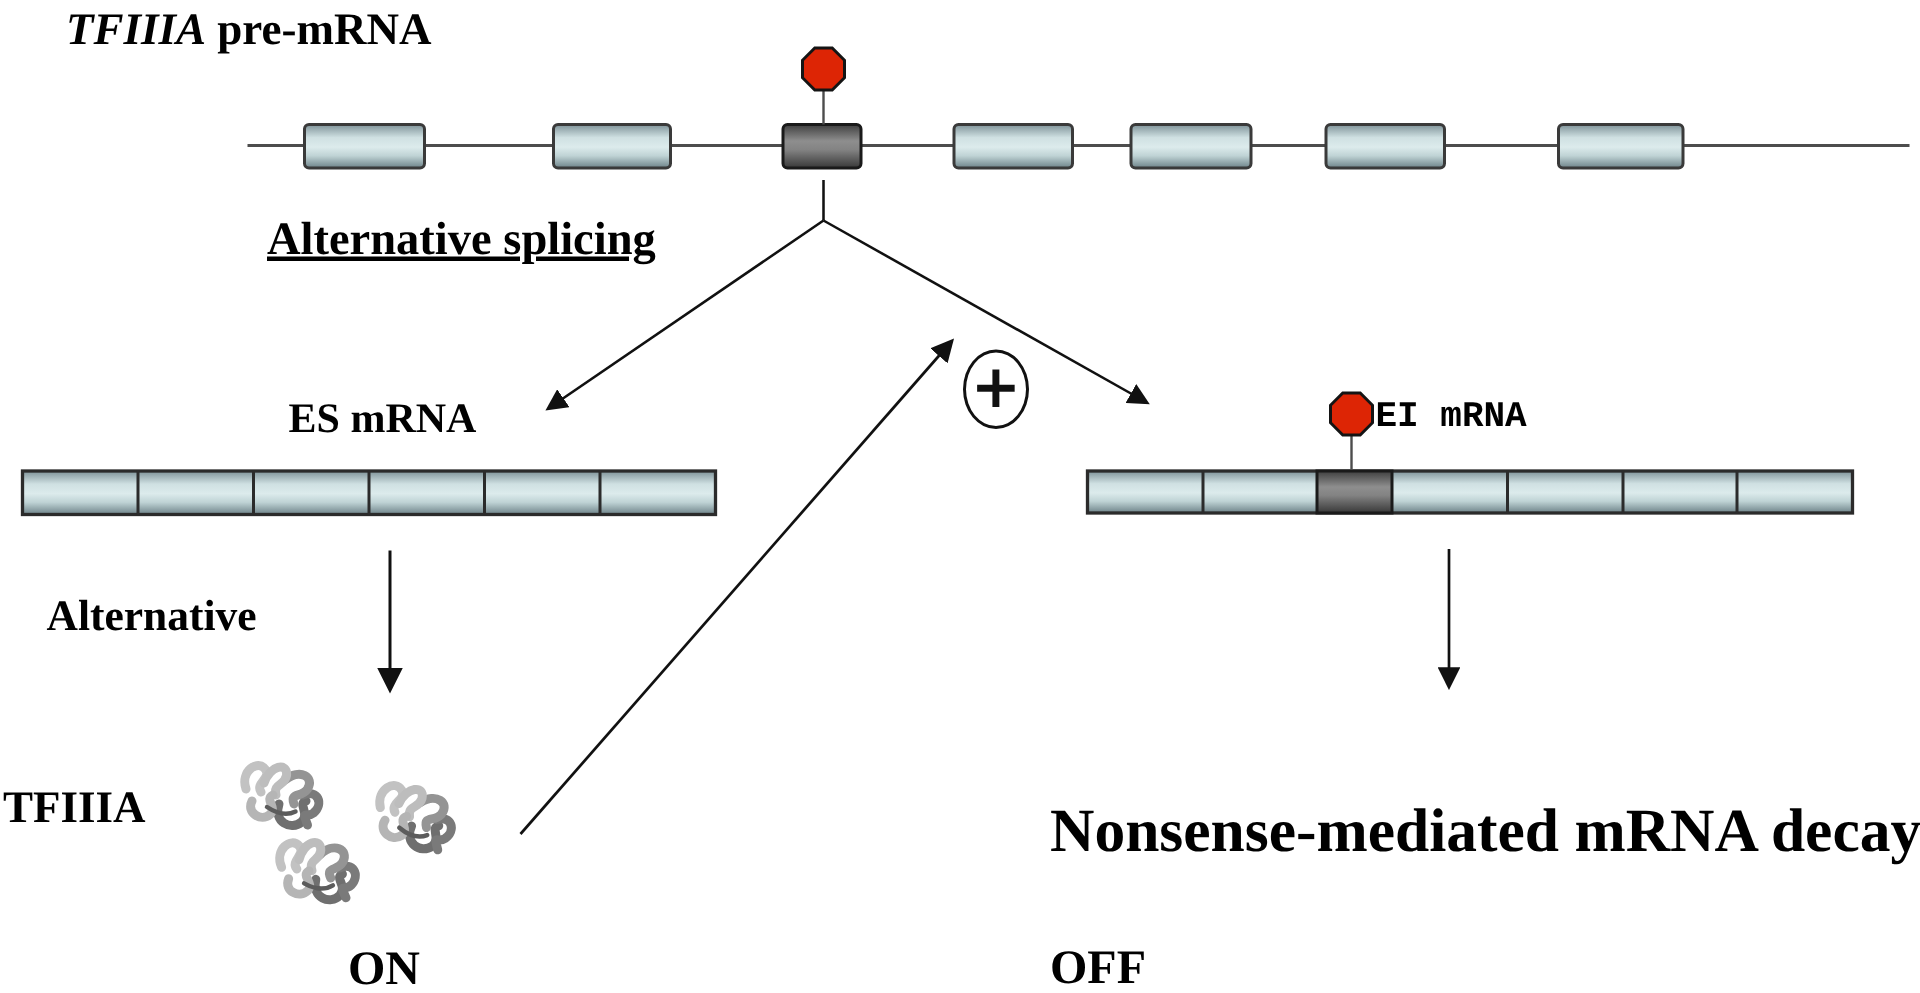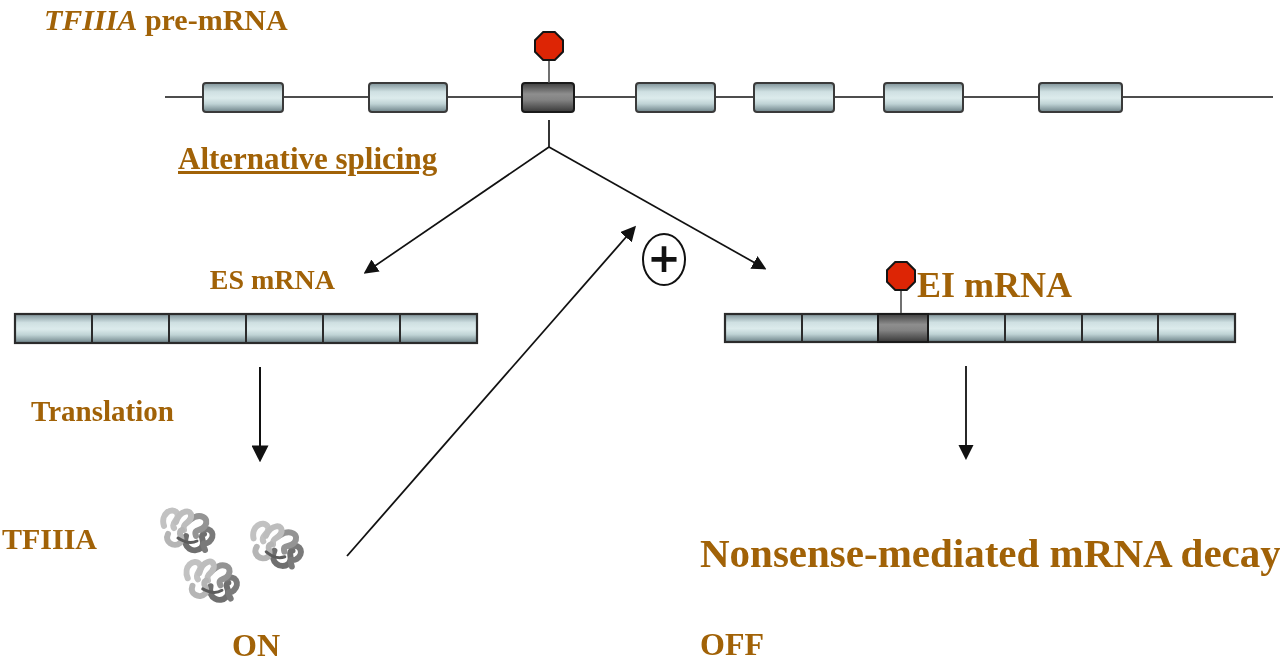--- a/index.html
+++ b/index.html
@@ -7,30 +7,30 @@
   .stage{
     position:relative;
     width:1280px;height:662px;
     background:#ffffff;
     font-family:"Liberation Serif","DejaVu Serif",serif;
     overflow:hidden;
   }
   .stage svg{position:absolute;left:0;top:0;}
   .label{
     position:absolute;
-    color:#a16207;
+    color:#000000;
     font-weight:bold;
     line-height:1;
     white-space:nowrap;
   }
   .title{left:44px;top:5px;font-size:30px;}
   .title .gene{font-style:italic;}
   .alt-splicing{left:178px;top:143px;font-size:31px;text-decoration:underline;}
-  .es-label{left:175px;top:266px;width:160px;font-size:28px;text-align:right;}
-  .ei-label{left:917px;top:267px;font-size:36px;}
+  .es-label{left:175px;top:266px;width:160px;font-size:28px;text-align:center;}
+  .ei-label{left:917px;top:267px;font-size:24px;font-family:Liberation Mono, monospace;}
   .translation{left:31px;top:397px;font-size:29px;}
   .tfiiia{left:2px;top:524px;font-size:30px;}
   .on-label{left:210px;top:629px;width:70px;font-size:32px;text-align:right;}
   .off-label{left:700px;top:628px;width:516px;font-size:32px;text-align:left;}
   .nmd-label{left:700px;top:533px;width:516px;font-size:41px;text-align:center;}
   .plus-badge{
     position:absolute;left:642px;top:233px;width:44px;height:53px;
     border:2.5px solid #111;border-radius:50%;
     background:#fff;
     display:flex;align-items:center;justify-content:center;
@@ -125,21 +125,21 @@
   <div class="label title">
     <span class="gene">TFIIIA</span><span> pre-mRNA</span>
   </div>
 
   <div class="label alt-splicing">Alternative splicing</div>
 
   <div class="label es-label">ES mRNA</div>
 
   <div class="label ei-label">EI mRNA</div>
 
-  <div class="label translation">Translation</div>
+  <div class="label translation">Alternative</div>
 
   <div class="label tfiiia">TFIIIA</div>
 
   <div class="label on-label">ON</div>
 
   <div class="label nmd-label">Nonsense-mediated mRNA decay</div>
 
   <div class="label off-label">OFF</div>
 
   <div class="plus-badge">+</div>

